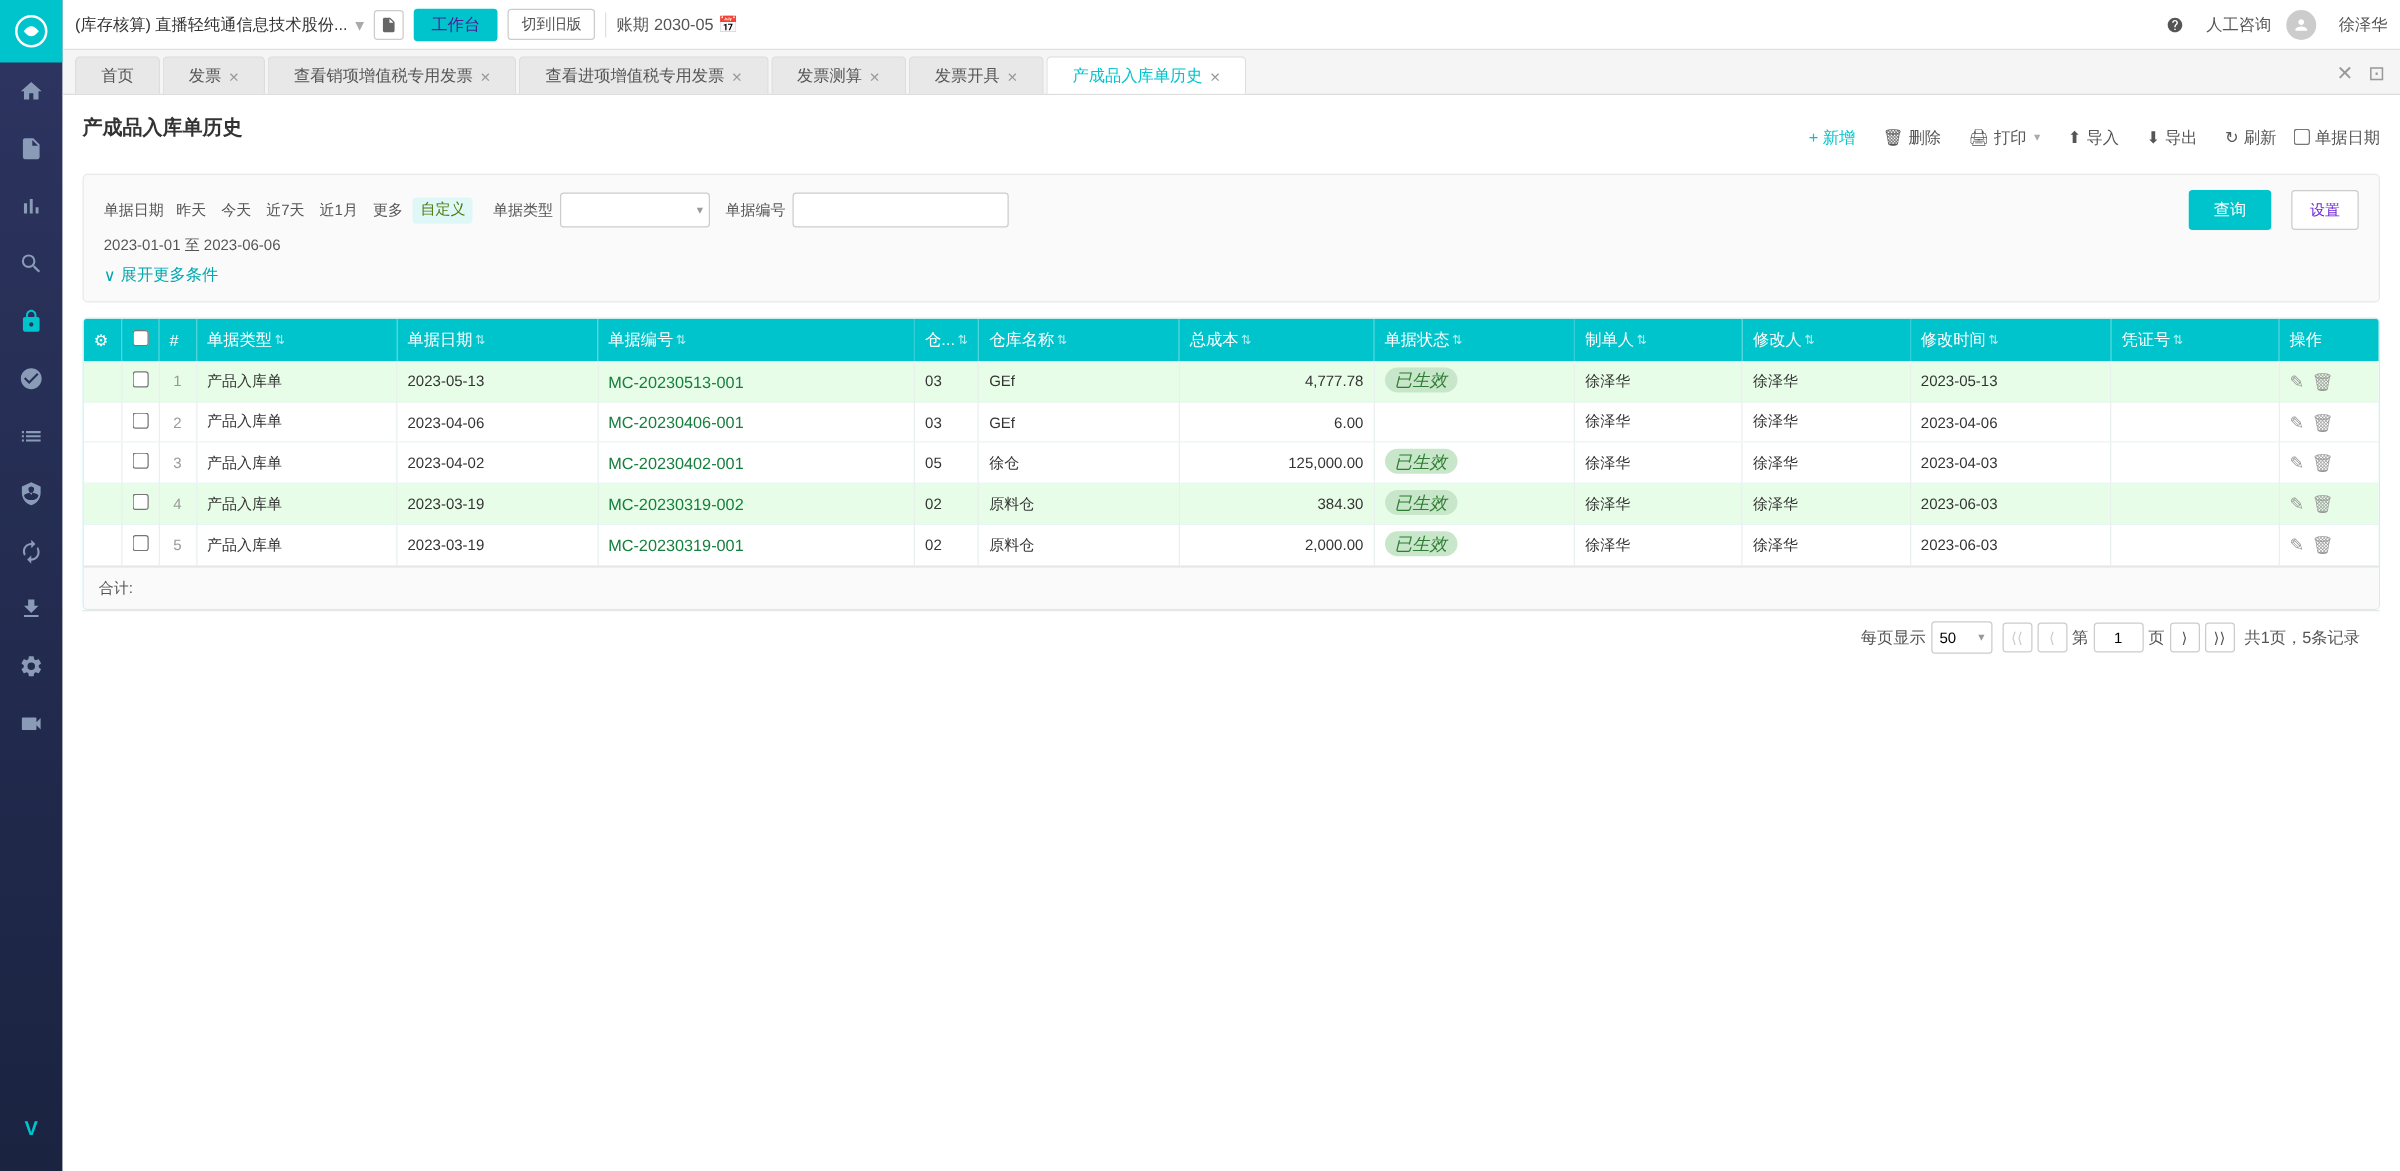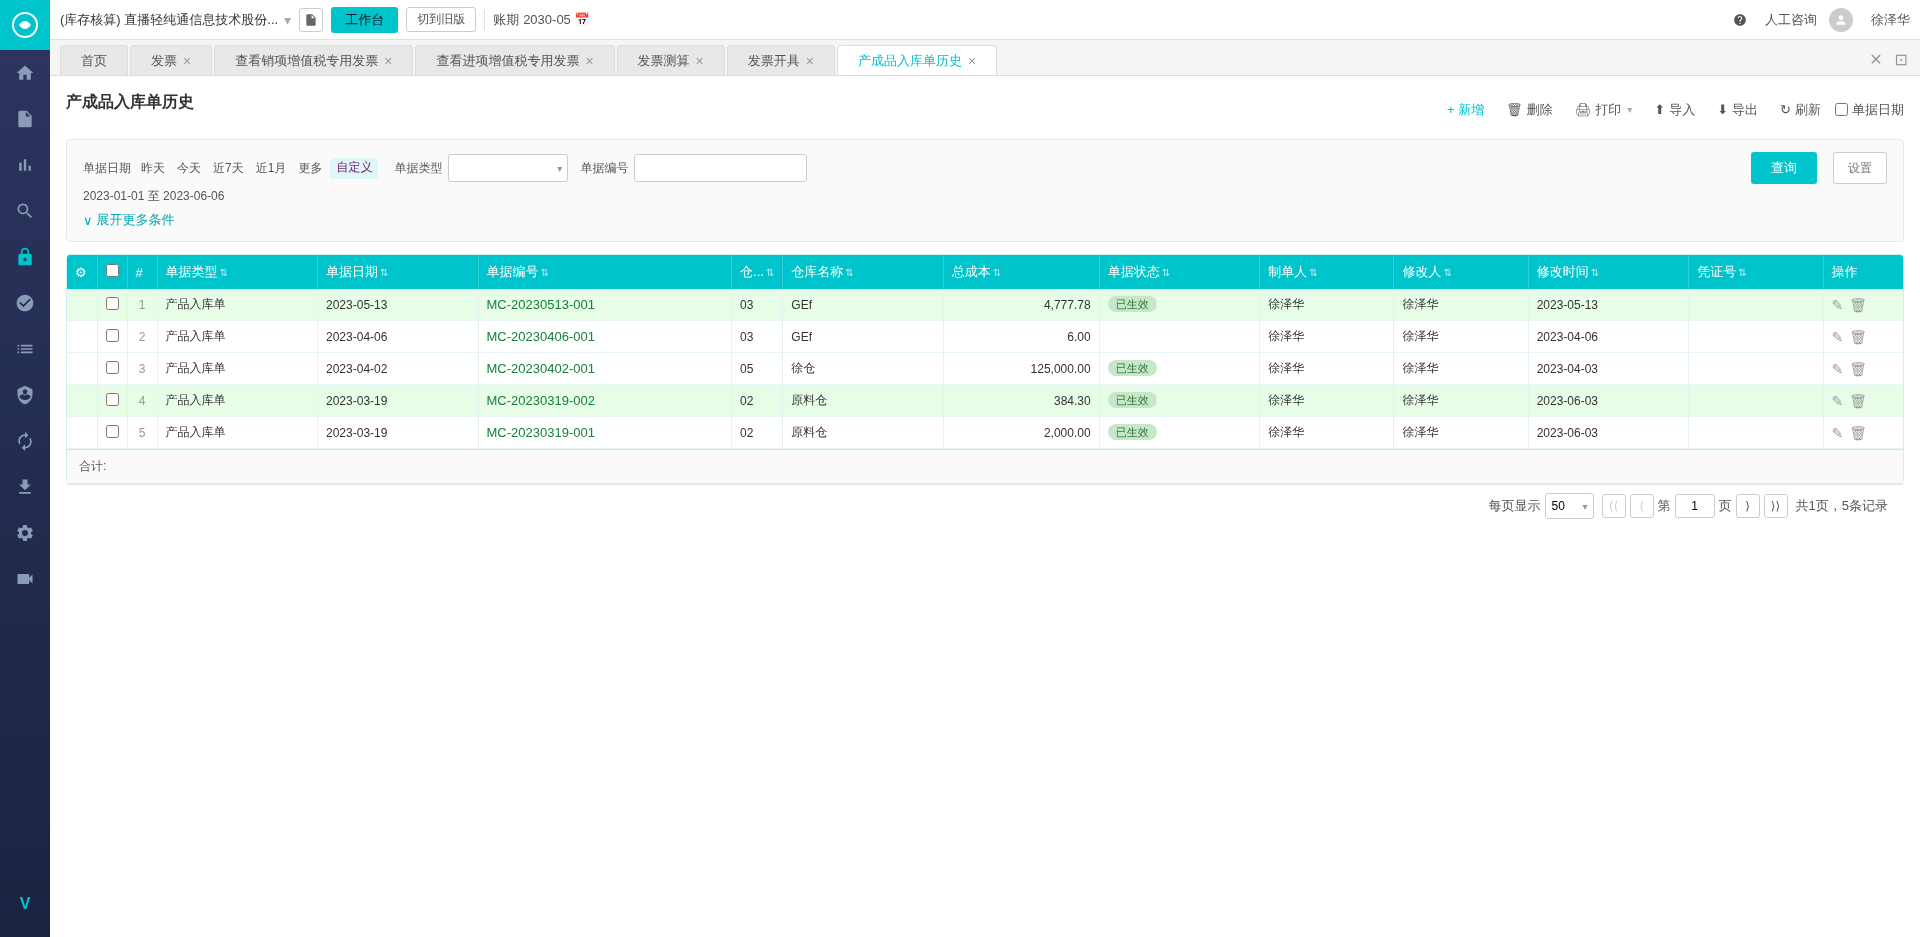--- a/index.html
+++ b/index.html
@@ -13,21 +13,21 @@
     .sidebar-item.active { color: #00c4cc; }
     .sidebar-item svg { width: 20px; height: 20px; }
 
     
     .main { flex: 1; display: flex; flex-direction: column; overflow: hidden; }
 
     
     .topbar { height: 40px; background: #fff; display: flex; align-items: center; padding: 0 10px; border-bottom: 1px solid #e0e0e0; gap: 8px; flex-shrink: 0; }
     .topbar-brand { display: flex; align-items: center; gap: 6px; font-size: 12px; color: #333; }
     .topbar-divider { width: 1px; height: 20px; background: #e0e0e0; }
-    .btn-workbench { background: #00c4cc; color: #0f172a; border: none; padding: 4px 14px; border-radius: 3px; cursor: pointer; font-size: 13px; }
+    .btn-workbench { background: #00c4cc; color: #4c1d95; border: none; padding: 4px 14px; border-radius: 3px; cursor: pointer; font-size: 13px; }
     .btn-switch { background: #fff; color: #555; border: 1px solid #ccc; padding: 3px 10px; border-radius: 3px; cursor: pointer; font-size: 12px; }
     .account-period { font-size: 12px; color: #555; display: flex; align-items: center; gap: 4px; }
     .topbar-right { margin-left: auto; display: flex; align-items: center; gap: 12px; font-size: 12px; color: #555; }
     .user-info { display: flex; align-items: center; gap: 18px; cursor: pointer; }
     .user-avatar { width: 24px; height: 24px; border-radius: 50%; background: #ccc; display: flex; align-items: center; justify-content: center; font-size: 10px; color: #fff; }
 
     
     .tabbar { height: 36px; background: #f5f5f5; display: flex; align-items: flex-end; padding: 0 10px; border-bottom: 1px solid #ddd; flex-shrink: 0; gap: 2px; }
     .tab { height: 30px; padding: 0 20px; background: #e8e8e8; border: 1px solid #ddd; border-bottom: none; border-radius: 4px 4px 0 0; cursor: pointer; display: flex; align-items: center; gap: 6px; font-size: 12px; color: #555; white-space: nowrap; }
     .tab.active { background: #fff; color: #00c4cc; border-color: #ddd; font-weight: 500; }
@@ -35,50 +35,50 @@
     .tabbar-right { margin-left: auto; display: flex; align-items: center; gap: 8px; padding-bottom: 4px; }
     .tabbar-right .icon-btn { background: none; border: none; cursor: pointer; color: #999; font-size: 16px; padding: 2px; }
 
     
     .content { flex: 1; background: #fff; overflow: auto; padding: 16px; }
 
     
     .page-title { font-size: 16px; font-weight: bold; color: #333; margin-bottom: 14px; }
     .toolbar-btn { display: flex; align-items: center; gap: 4px; background: none; border: none; cursor: pointer; color: #555; font-size: 13px; padding: 4px 8px; }
     .btn-query { background: #00c4cc; color: #fff; border: none; padding: 6px 20px; border-radius: 3px; cursor: pointer; font-size: 13px; height: 32px; }
-    .btn-setting { background: #fff; color: #737373; border: 1px solid #ccc; padding: 5px 14px; border-radius: 3px; cursor: pointer; font-size: 12px; height: 32px; }
+    .btn-setting { background: #fff; color: #6d28d9; border: 1px solid #ccc; padding: 5px 14px; border-radius: 3px; cursor: pointer; font-size: 12px; height: 32px; }
 
     
     .filter-area { background: #fafafa; border: 1px solid #e8e8e8; border-radius: 4px; padding: 12px 16px; margin-bottom: 12px; }
     .filter-row { display: flex; align-items: center; gap: 16px; flex-wrap: wrap; }
     .filter-item { display: flex; align-items: center; gap: 6px; }
     .filter-label { color: #555; font-size: 12px; white-space: nowrap; }
     .filter-quicklinks { display: flex; gap: 4px; }
     .filter-quicklink { color: #555; font-size: 12px; cursor: pointer; padding: 2px 4px; }
-    .filter-quicklink.active { color: #701a75; background: #e0f7f8; border-radius: 3px; padding: 1px 6px; }
+    .filter-quicklink.active { color: #4d7c0f; background: #e0f7f8; border-radius: 3px; padding: 1px 6px; }
     .filter-select { border: 1px solid #ccc; border-radius: 3px; padding: 4px 24px 4px 8px; font-size: 12px; color: #333; background: #fff; appearance: none; min-width: 120px; height: 28px; }
     .filter-input { border: 1px solid #ccc; border-radius: 3px; padding: 4px 8px; font-size: 12px; color: #333; background: #fff; min-width: 160px; height: 28px; }
     .select-wrapper { position: relative; display: inline-block; }
     .select-wrapper::after { content: '▾'; position: absolute; right: 6px; top: 50%; transform: translateY(-50%); color: #999; pointer-events: none; font-size: 10px; }
     .expand-more { display: flex; align-items: center; gap: 4px; color: #00a8b0; font-size: 12px; cursor: pointer; margin-top: 6px; }
 
     
     .table-wrapper { border: 1px solid #d0eef0; border-radius: 4px; overflow: hidden; }
     table { width: 100%; border-collapse: collapse; }
     thead tr { background: #00c4cc; color: #fff; }
     thead th { padding: 8px 8px; text-align: left; font-size: 12px; font-weight: normal; white-space: nowrap; border-right: 1px solid rgba(255,255,255,0.2); }
     thead th:last-child { border-right: none; }
     .th-content { display: flex; align-items: center; gap: 2px; }
     .sort-icon { font-size: 10px; color: rgba(255,255,255,0.7); cursor: pointer; }
     tbody tr { border-bottom: 1px solid #e8f5f5; }
     tbody tr.highlighted { background: #e8fde8; }
     tbody td { padding: 7px 8px; font-size: 12px; color: #333; border-right: 1px solid #e8f0f0; }
     tbody td:last-child { border-right: none; }
     .row-num { color: #999; text-align: center; }
-    .status-badge { background: #c8e6c9; color: #2e7d32; padding: 2px 8px; border-radius: 10px; font-size: 11px; white-space: nowrap; }
+    .status-badge { background: #c8e6c9; color: #2e7d32; padding: 2px 8px; border-radius: 10px; font-size: 14px; white-space: nowrap; font-style: italic; }
     .link-cell { color: #15803d; cursor: pointer; text-decoration: none; }
     .action-icons { display: flex; gap: 6px; align-items: center; }
     .action-icon { color: #999; cursor: pointer; font-size: 14px; }
     .checkbox-col { width: 30px; text-align: center; }
 
     
     .table-footer { display: flex; align-items: center; padding: 8px 12px; border-top: 1px solid #e0e0e0; background: #fafafa; }
     .total-label { color: #555; font-size: 12px; margin-right: 8px; }
     .total-value { color: #333; font-size: 13px; font-weight: bold; flex: 1; text-align: center; }
 

